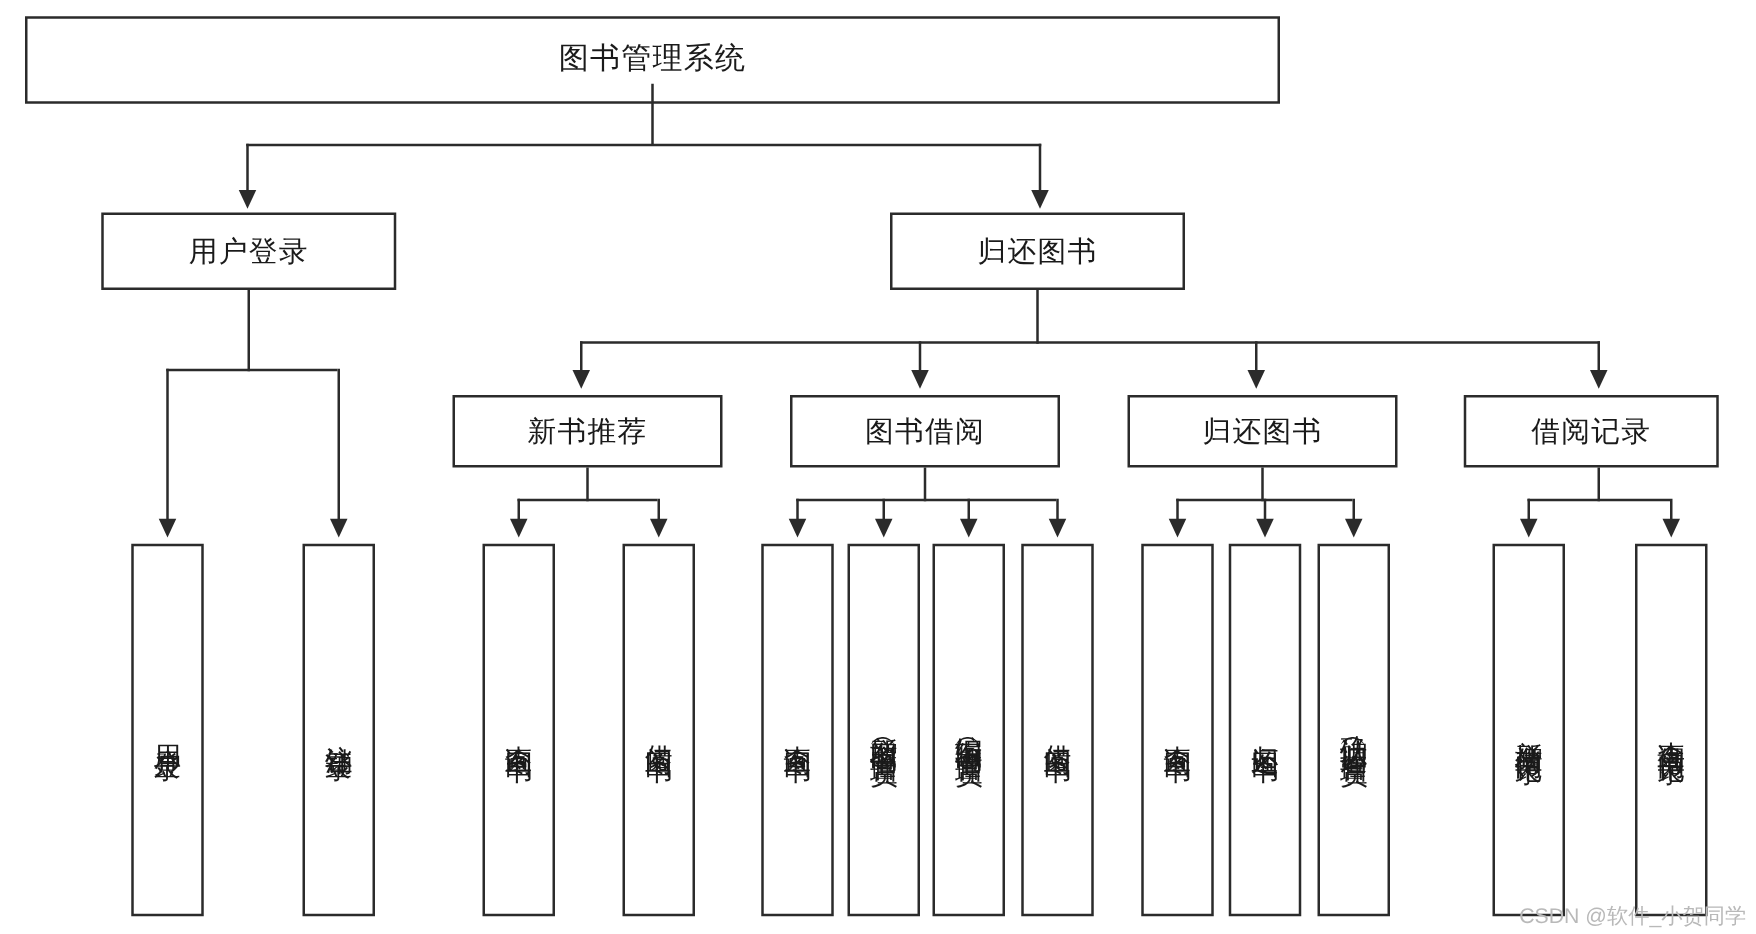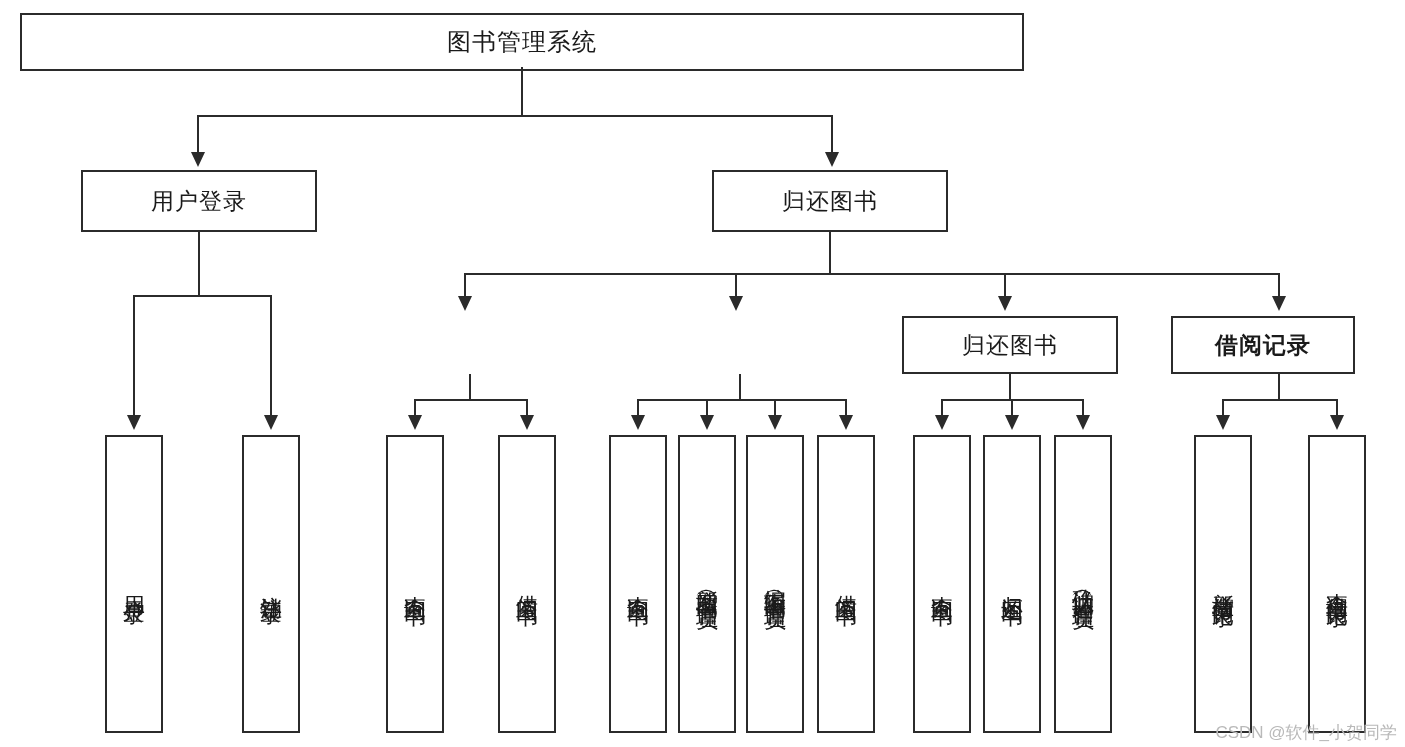--- a/index.html
+++ b/index.html
@@ -80,21 +80,21 @@
     color: #b9b9b9;
     white-space: nowrap;
     font-family: "Liberation Sans", "DejaVu Sans", sans-serif;
   }
 </style>
 </head>
 <body>
 
 <div id="canvas">
 
-  <div class="node horiz root" style="left:20px; top:13px; width:1004px; height:58px;">
+  <div class="node horiz root" style="left:20px; top:13px; width:1004px; height:70px;font-family:Liberation Serif, serif;">
     <span class="label">图书管理系统</span>
   </div>
 
   <div class="ln v" style="left:521px; top:67px; height:49px;"></div>
 
   <div class="ln h" style="left:197px; top:115px; width:636px;"></div>
 
   <div class="ln v" style="left:197px; top:115px; height:40px;"></div>
   <div class="arrow" style="left:191px; top:152px;"></div>
   <div class="ln v" style="left:831px; top:115px; height:40px;"></div>
@@ -119,24 +119,30 @@
   <div class="ln h" style="left:464px; top:273px; width:816px;"></div>
   <div class="ln v" style="left:464px; top:273px; height:25px;"></div>
   <div class="arrow" style="left:458px; top:296px;"></div>
   <div class="ln v" style="left:735px; top:273px; height:25px;"></div>
   <div class="arrow" style="left:729px; top:296px;"></div>
   <div class="ln v" style="left:1004px; top:273px; height:25px;"></div>
   <div class="arrow" style="left:998px; top:296px;"></div>
   <div class="ln v" style="left:1278px; top:273px; height:25px;"></div>
   <div class="arrow" style="left:1272px; top:296px;"></div>
 
+  <div class="node horiz" style="left:362px; top:316px; width:216px; height:58px;">
+    <span class="label">新书推荐</span>
+  </div>
+  <div class="node horiz" style="left:632px; top:316px; width:216px; height:58px;">
+    <span class="label">图书借阅</span>
+  </div>
   <div class="node horiz" style="left:902px; top:316px; width:216px; height:58px;">
     <span class="label">归还图书</span>
   </div>
-  <div class="node horiz" style="left:1171px; top:316px; width:184px; height:58px;font-weight:bold;">
+  <div class="node horiz" style="left:1171px; top:316px; width:204px; height:58px;">
     <span class="label">借阅记录</span>
   </div>
 
   <div class="ln v" style="left:469px; top:374px; height:27px;"></div>
   <div class="ln h" style="left:414px; top:399px; width:112px;"></div>
   <div class="ln v" style="left:414px; top:399px; height:18px;"></div>
   <div class="arrow" style="left:408px; top:415px;"></div>
   <div class="ln v" style="left:526px; top:399px; height:18px;"></div>
   <div class="arrow" style="left:520px; top:415px;"></div>
 

